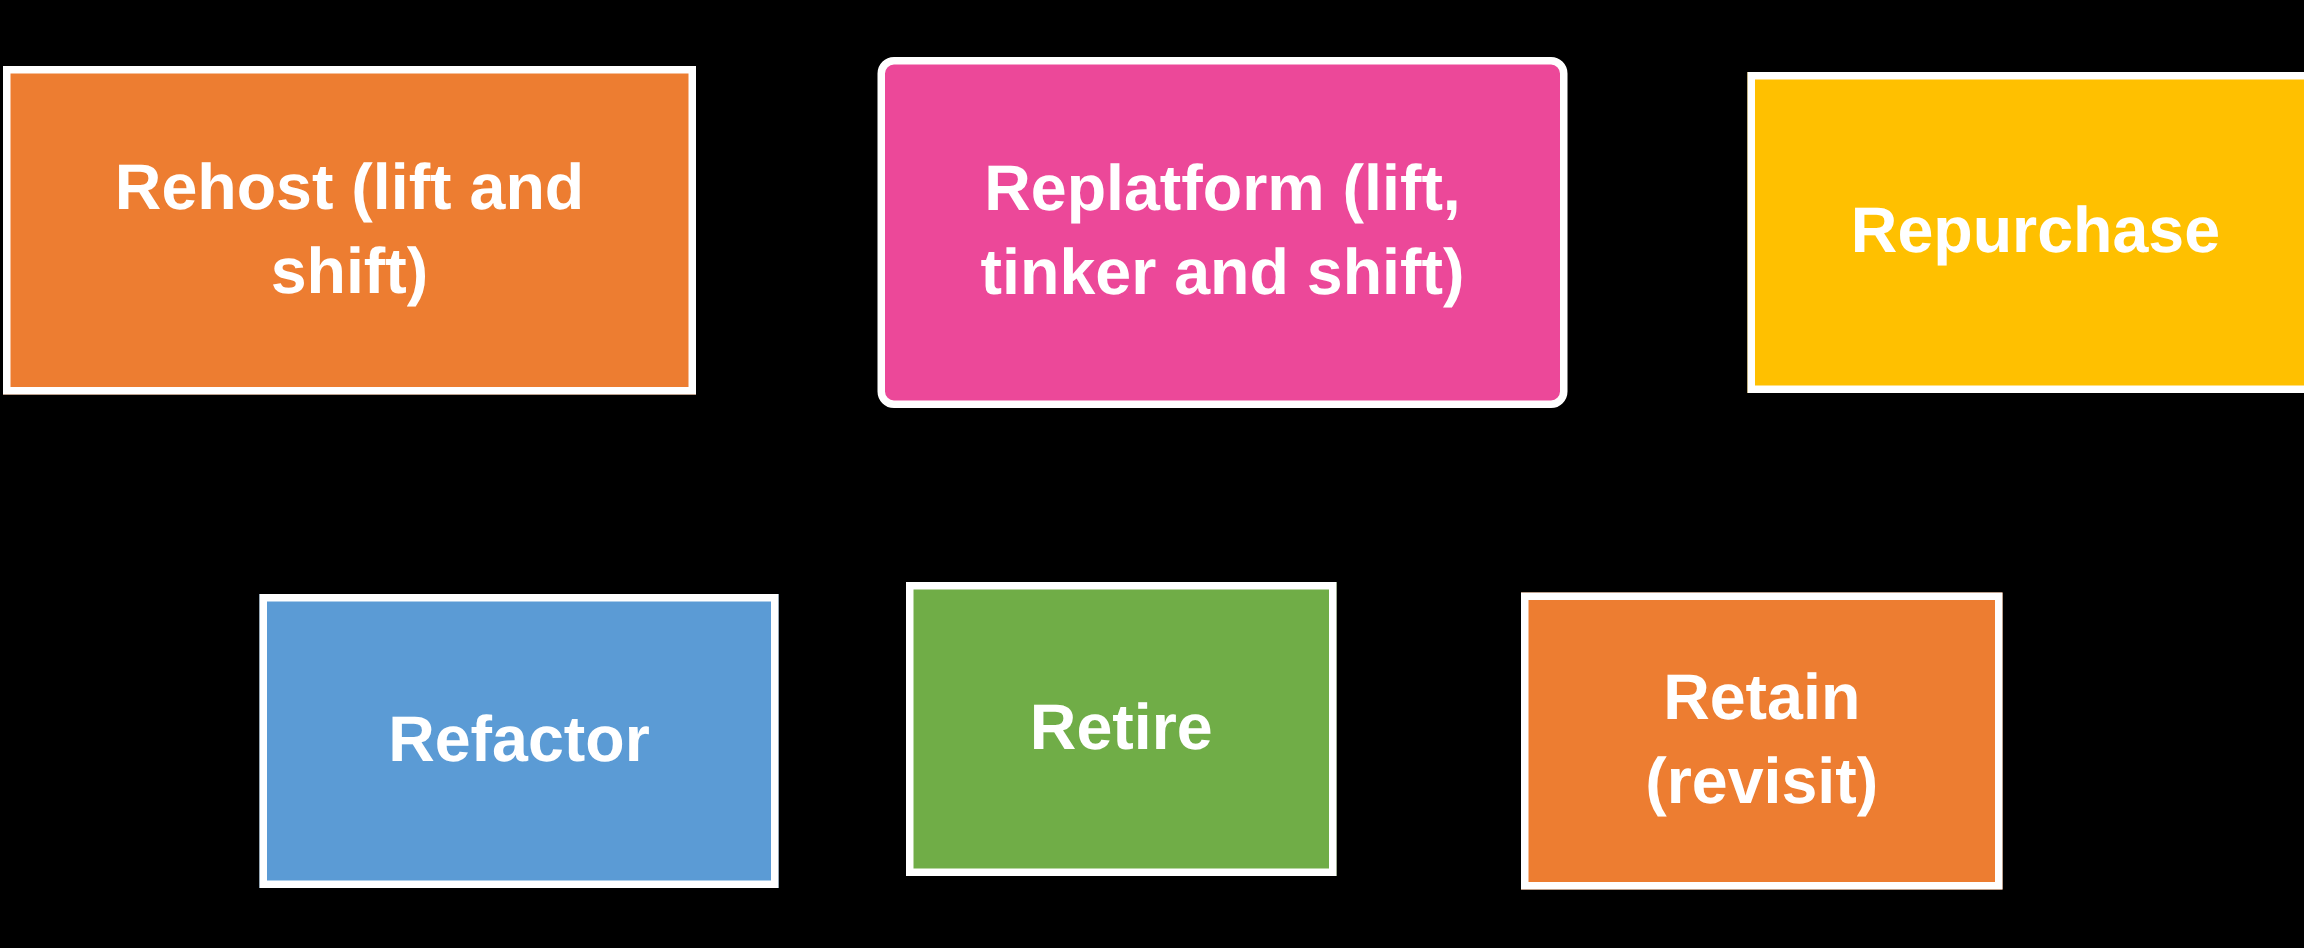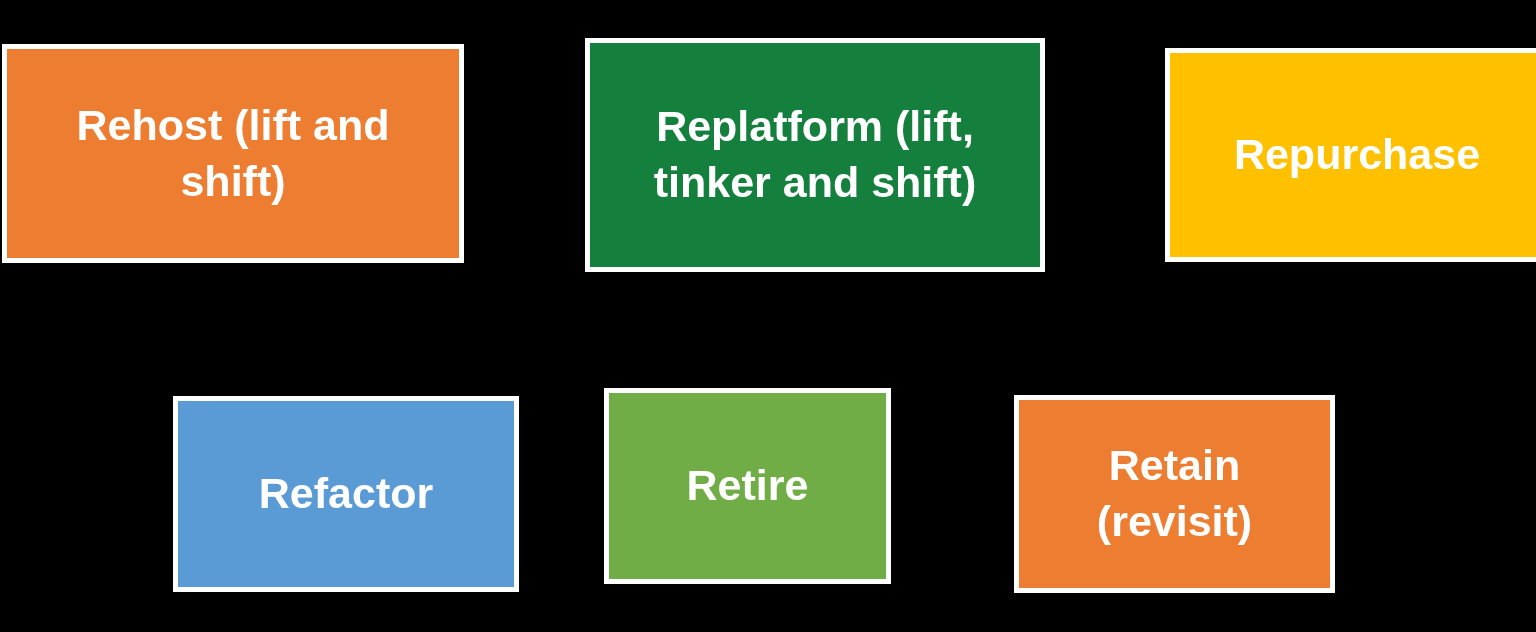--- a/index.html
+++ b/index.html
@@ -43,21 +43,21 @@
 </head>
 <body>
 
 <div class="canvas" style="background-color: rgb(0, 0, 0);">
 
   <div class="box" id="box-rehost" style="background-color: rgb(237, 125, 49);">
     <span class="box-label">Rehost (lift and
 shift)</span>
   </div>
 
-  <div class="box" id="box-replatform" style="background-color: #15803d;">
+  <div class="box" id="box-replatform" style="background-color: #ec4899; border-radius: 11px;">
     <span class="box-label">Replatform (lift,
 tinker and shift)</span>
   </div>
 
   <div class="box" id="box-repurchase" style="background-color: rgb(255, 192, 0);">
     <span class="box-label">Repurchase</span>
   </div>
 
   <div class="box" id="box-refactor" style="background-color: rgb(91, 155, 213);">
     <span class="box-label">Refactor</span>

